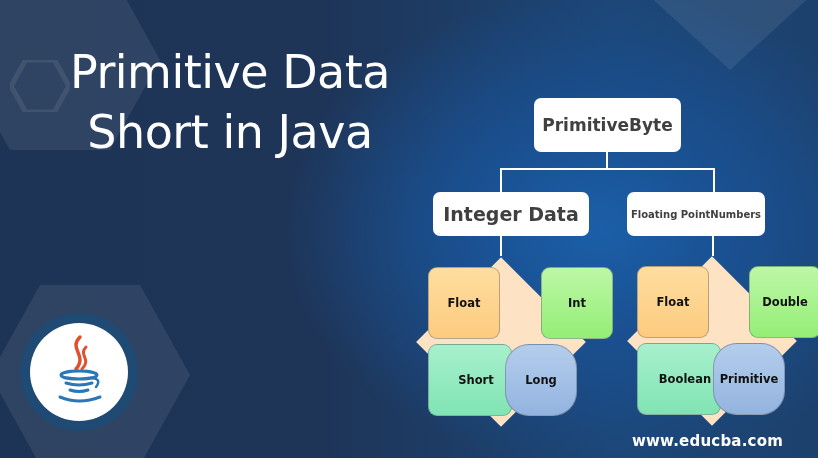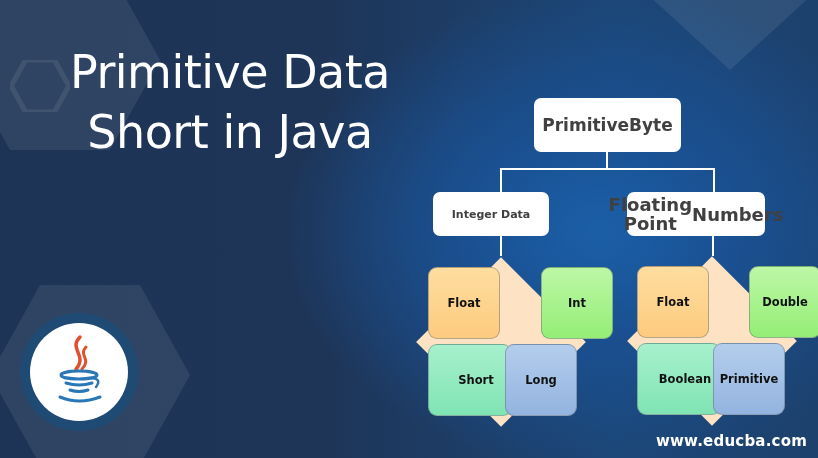--- a/index.html
+++ b/index.html
@@ -25,39 +25,39 @@
       position: absolute; left: 30px; top: 323px; width: 98px; height: 98px; border-radius: 50%;
       background: #ffffff;
     }
     .logo-svg { position: absolute; left: 30px; top: 323px; }
     .node {
       position: absolute; background: #ffffff; border-radius: 7px;
       color: #404040; font-family: "DejaVu Sans", sans-serif; font-weight: bold; text-align: center;
       display: flex; align-items: center; justify-content: center; flex-direction: row;
     }
     .node-root { left: 534px; top: 98px; width: 147px; height: 54px; font-size: 17px; line-height: 22px; }
-    .node-int { left: 433px; top: 192px; width: 116px; height: 44px; font-size: 11px; }
-    .node-float { left: 627px; top: 192px; width: 138px; height: 44px; font-size: 18px; line-height: 19px; }
+    .node-int { left: 433px; top: 192px; width: 156px; height: 44px; font-size: 19px; }
+    .node-float { left: 627px; top: 192px; width: 138px; height: 44px; font-size: 10px; line-height: 19px; }
     .line { position: absolute; background: #ffffff; }
     .diamond {
       position: absolute; width: 120px; height: 120px; background: #fde3c4;
       transform: rotate(45deg);
     }
     .tile {
       position: absolute; width: 70px; height: 70px; border-radius: 9px;
       border: 1px solid rgba(90,100,110,0.45);
       display: flex; align-items: center; justify-content: center;
       font-family: "DejaVu Sans", sans-serif; font-weight: bold; font-size: 11.5px; color: #111;
     }
     .t-orange { background: linear-gradient(180deg, #fedd9f 0%, #fdcb7f 100%); }
     .t-green  { background: linear-gradient(180deg, #bdf7a6 0%, #94ee76 100%); margin-left: 36px; }
     .t-teal   { background: linear-gradient(180deg, #a7f0cd 0%, #80e4b3 100%); padding-left: 12px; }
-    .t-blue   { background: linear-gradient(180deg, #b4cdec 0%, #93b4e0 100%); }
+    .t-blue   { background: linear-gradient(180deg, #b4cdec 0%, #93b4e0 100%); border-radius: 24px; }
     .footer {
-      position: absolute; left: 656px; top: 432px; color: #ffffff;
+      position: absolute; left: 632px; top: 432px; color: #ffffff;
       font-family: "DejaVu Sans", sans-serif; font-weight: bold; font-size: 15px; letter-spacing: 0.2px;
     }
   </style>
 </head>
 <body>
 
 <div class="canvas">
 
   <svg class="hex" style="left:-40px;top:-30px" width="200" height="180" viewBox="0 0 200 180">
       <polygon points="50,0 150,0 200,90 150,180 50,180 0,90" fill="#ffffff"></polygon>

